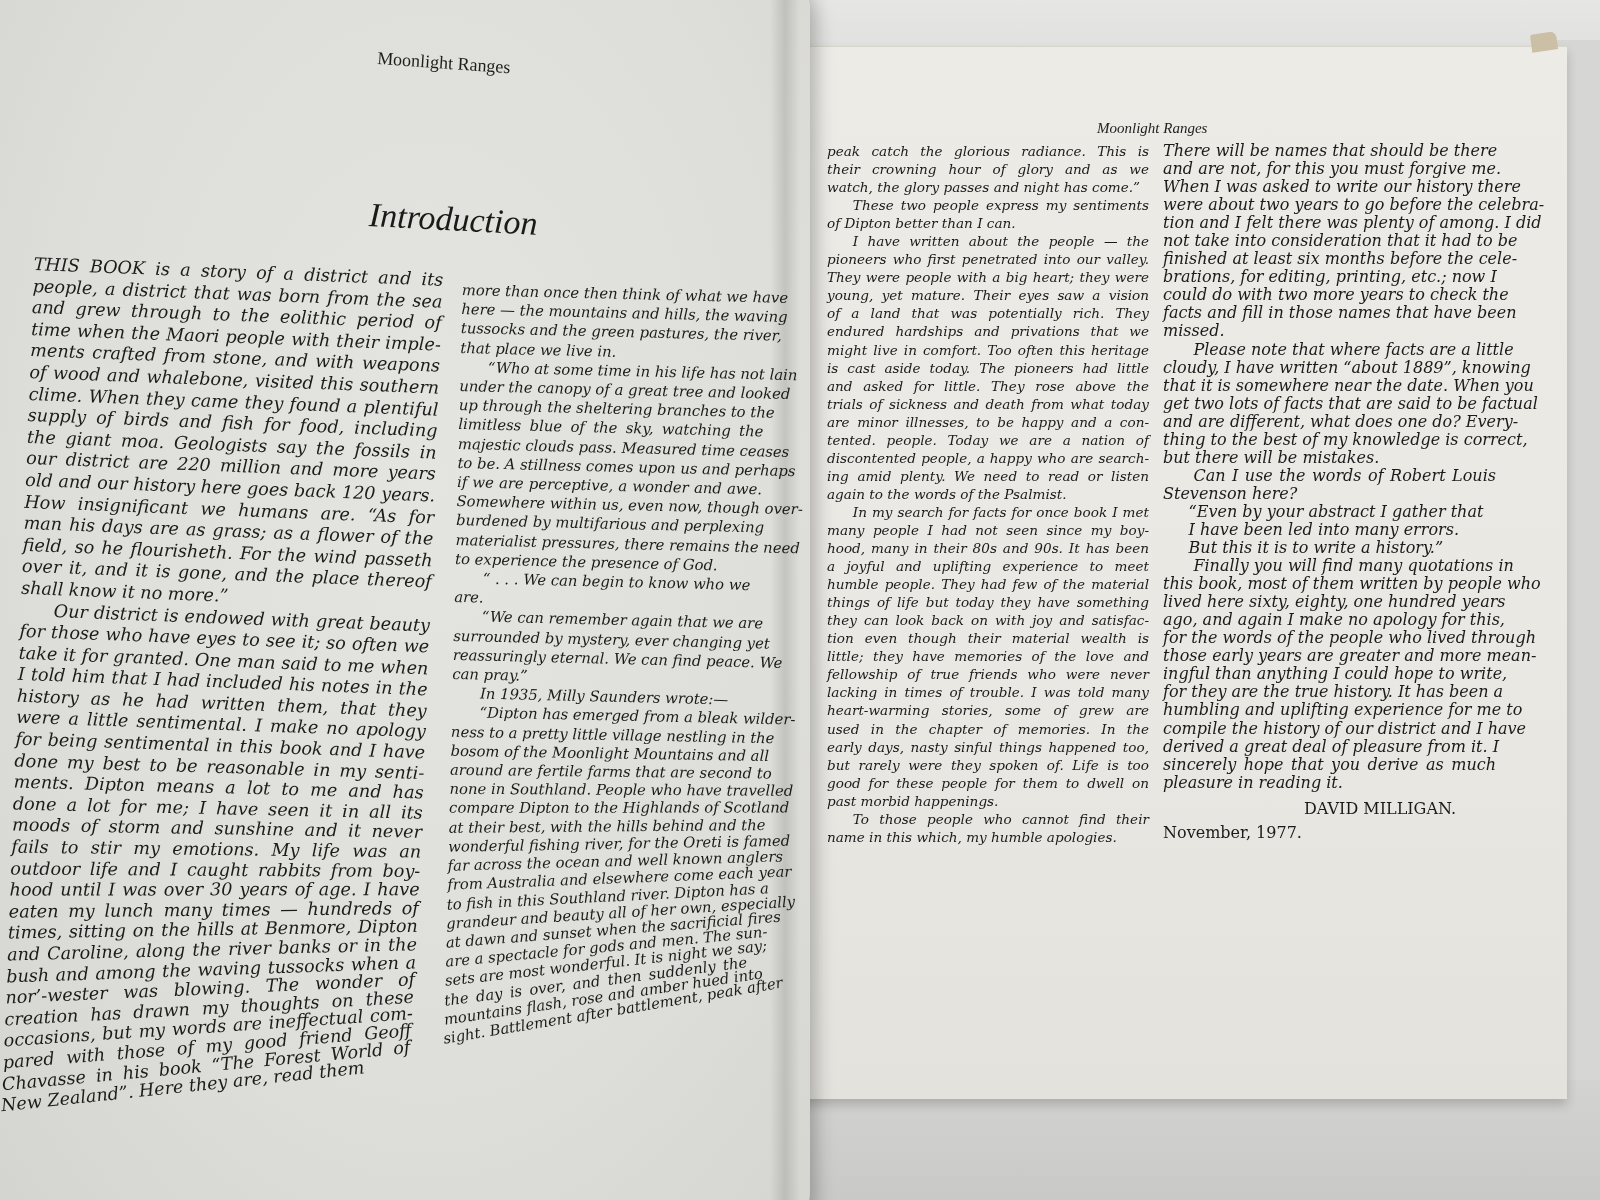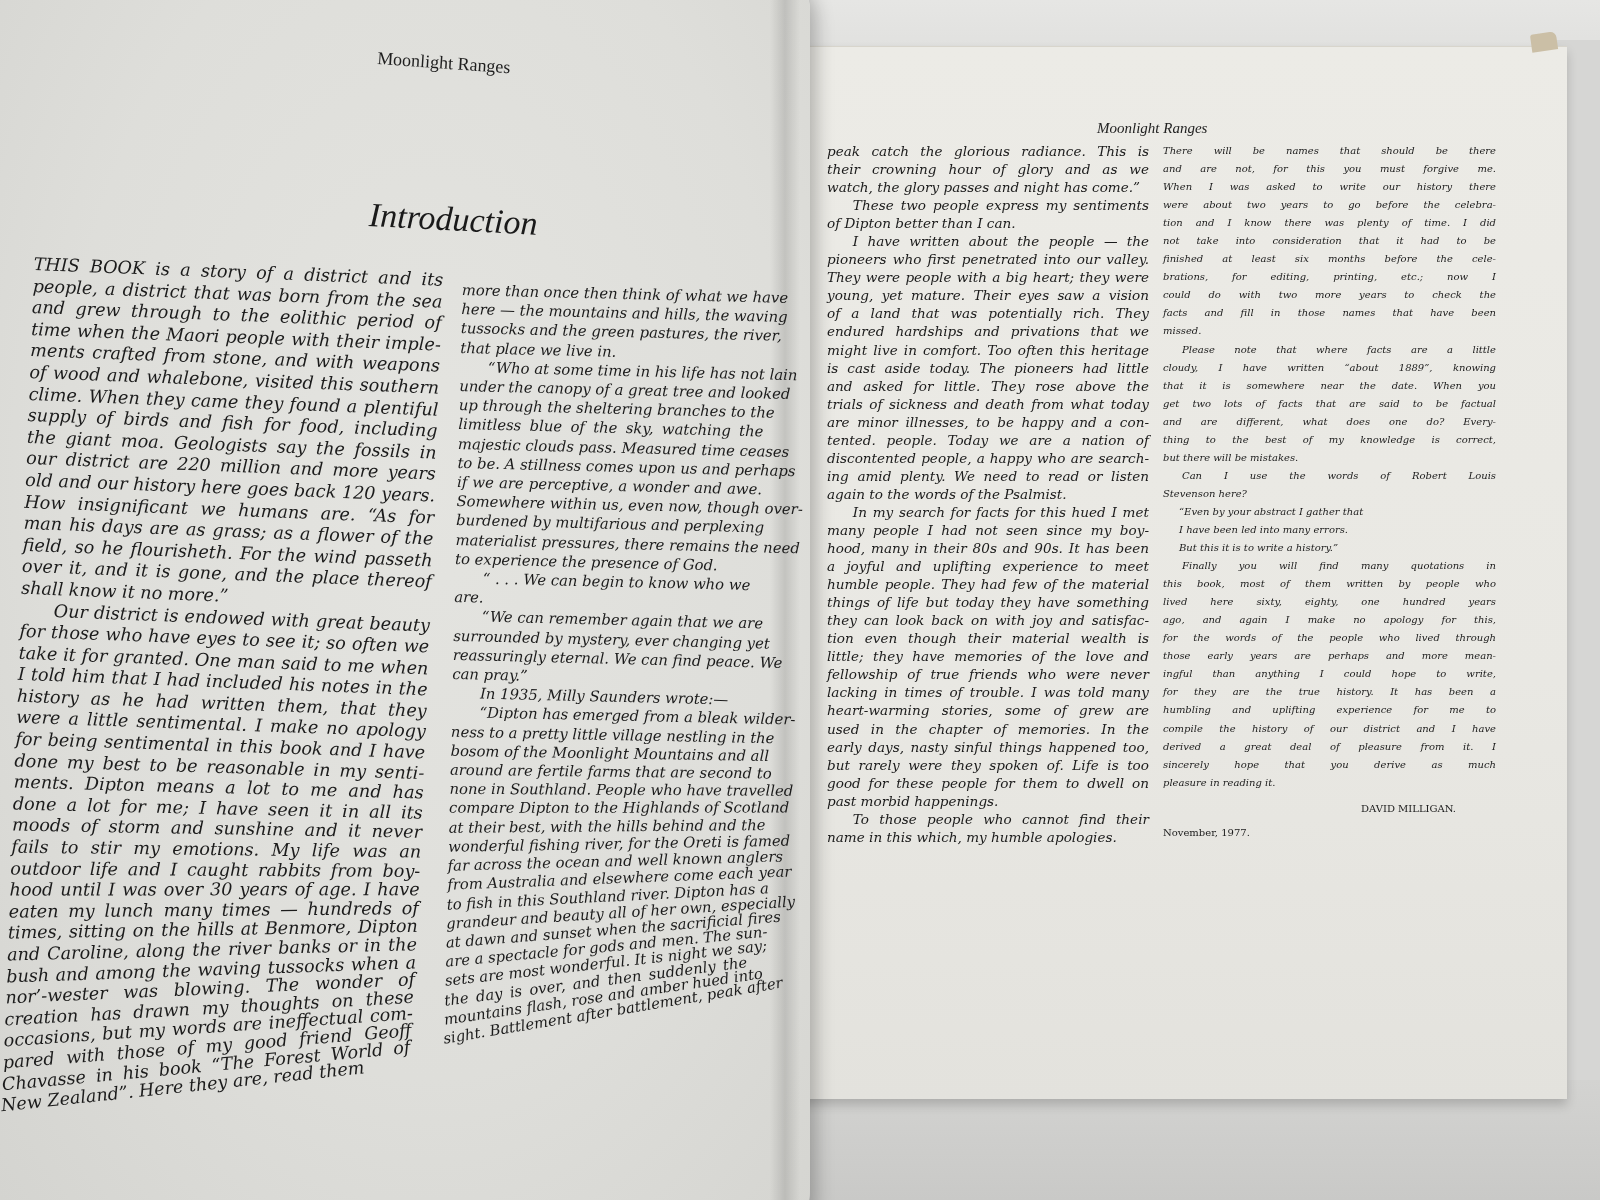--- a/index.html
+++ b/index.html
@@ -108,21 +108,21 @@
       font-size: 15px;
       color: #222;
       white-space: nowrap;
     }
     .col-r1 {
       left: 827px; top: 142px; width: 322px;
       font-size: 13.6px; line-height: 18.05px;
     }
     .col-r2 {
       left: 1163px; top: 142px; width: 333px;
-      font-size: 10px; line-height: 18.05px;
+      font-size: 16px; line-height: 18.05px;
     }
     .quote-ln { padding-left: 1.6em !important; text-align-last: left !important; }
     .sig-ln { text-align: left; text-align-last: right !important; padding-right: 40px; font-style: normal; }
     .date-ln { text-align-last: left !important; font-style: normal; }
     .spine-shadow {
       position: absolute;
       left: 770px; top: 0; width: 30px; height: 1200px;
       background: linear-gradient(90deg, rgba(0,0,0,0.0), rgba(0,0,0,0.12), rgba(0,0,0,0.0));
       pointer-events: none;
     }
@@ -153,21 +153,21 @@
       <span class="ln">endured hardships and privations that we</span>
       <span class="ln">might live in comfort. Too often this heritage</span>
       <span class="ln">is cast aside today. The pioneers had little</span>
       <span class="ln">and asked for little. They rose above the</span>
       <span class="ln">trials of sickness and death from what today</span>
       <span class="ln">are minor illnesses, to be happy and a con-</span>
       <span class="ln">tented. people. Today we are a nation of</span>
       <span class="ln">discontented people, a happy who are search-</span>
       <span class="ln">ing amid plenty. We need to read or listen</span>
       <span class="ln last">again to the words of the Psalmist.</span>
-      <span class="ln indent">In my search for facts for this hued I met</span>
+      <span class="ln indent">In my search for facts for once book I met</span>
       <span class="ln">many people I had not seen since my boy-</span>
       <span class="ln">hood, many in their 80s and 90s. It has been</span>
       <span class="ln">a joyful and uplifting experience to meet</span>
       <span class="ln">humble people. They had few of the material</span>
       <span class="ln">things of life but today they have something</span>
       <span class="ln">they can look back on with joy and satisfac-</span>
       <span class="ln">tion even though their material wealth is</span>
       <span class="ln">little; they have memories of the love and</span>
       <span class="ln">fellowship of true friends who were never</span>
       <span class="ln">lacking in times of trouble. I was told many</span>
@@ -178,21 +178,21 @@
       <span class="ln">good for these people for them to dwell on</span>
       <span class="ln last">past morbid happenings.</span>
       <span class="ln indent">To those people who cannot find their</span>
       <span class="ln last">name in this which, my humble apologies.</span>
     </div>
   <div class="col col-r2 serif-i" id="r2">
       <span class="ln">There will be names that should be there</span>
       <span class="ln">and are not, for this you must forgive me.</span>
       <span class="ln">When I was asked to write our history there</span>
       <span class="ln">were about two years to go before the celebra-</span>
-      <span class="ln">tion and I know there was plenty of time. I did</span>
+      <span class="ln">tion and I felt there was plenty of among. I did</span>
       <span class="ln">not take into consideration that it had to be</span>
       <span class="ln">finished at least six months before the cele-</span>
       <span class="ln">brations, for editing, printing, etc.; now I</span>
       <span class="ln">could do with two more years to check the</span>
       <span class="ln">facts and fill in those names that have been</span>
       <span class="ln last">missed.</span>
       <span class="ln indent">Please note that where facts are a little</span>
       <span class="ln">cloudy, I have written “about 1889”, knowing</span>
       <span class="ln">that it is somewhere near the date. When you</span>
       <span class="ln">get two lots of facts that are said to be factual</span>
@@ -202,21 +202,21 @@
       <span class="ln indent">Can I use the words of Robert Louis</span>
       <span class="ln last">Stevenson here?</span>
       <span class="ln quote-ln">“Even by your abstract I gather that</span>
       <span class="ln quote-ln">I have been led into many errors.</span>
       <span class="ln last quote-ln">But this it is to write a history.”</span>
       <span class="ln indent">Finally you will find many quotations in</span>
       <span class="ln">this book, most of them written by people who</span>
       <span class="ln">lived here sixty, eighty, one hundred years</span>
       <span class="ln">ago, and again I make no apology for this,</span>
       <span class="ln">for the words of the people who lived through</span>
-      <span class="ln">those early years are perhaps and more mean-</span>
+      <span class="ln">those early years are greater and more mean-</span>
       <span class="ln">ingful than anything I could hope to write,</span>
       <span class="ln">for they are the true history. It has been a</span>
       <span class="ln">humbling and uplifting experience for me to</span>
       <span class="ln">compile the history of our district and I have</span>
       <span class="ln">derived a great deal of pleasure from it. I</span>
       <span class="ln">sincerely hope that you derive as much</span>
       <span class="ln last">pleasure in reading it.</span>
       <span class="ln sig-ln" style="margin-top: 8px;">DAVID MILLIGAN.</span>
       <span class="ln date-ln" style="margin-top: 6px;">November, 1977.</span>
     </div>

